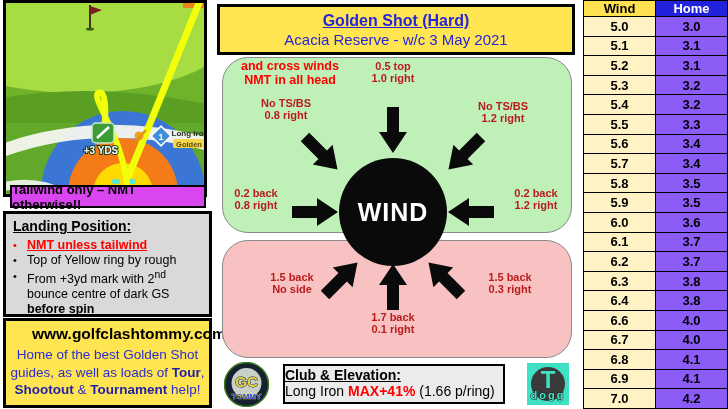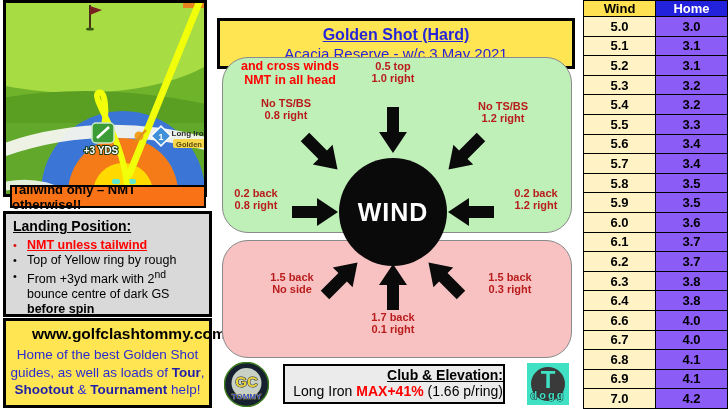--- a/index.html
+++ b/index.html
@@ -5,54 +5,54 @@
   * { margin:0; padding:0; box-sizing:border-box; }
   html,body { background:#fff; }
   #stage {
     position:relative; width:728px; height:409px; overflow:hidden;
     font-family:"Liberation Sans", sans-serif; background:#fff;
   }
   
   .game-shot { position:absolute; left:3px; top:0; width:204px; height:197px;
     border:3px solid #000; background:#6FB32A; overflow:hidden; }
   .tailwind-label { position:absolute; left:10px; top:185px; width:196px; height:23px;
-    background:#f97316; border:2px solid #000; display:flex; align-items:center; justify-content:center;
+    background:#d946ef; border:2px solid #000; display:flex; align-items:center; justify-content:center;
     font-weight:bold; font-size:13px; color:#000; z-index:6; }
   .landing-box { position:absolute; left:3px; top:211px; width:209px; height:106px;
     background:#D9D9D9; border:3px solid #000; padding:4px 7px 2px 7px; }
   .landing-heading { font-size:14px; font-weight:bold; text-decoration:underline; margin-bottom:4px; }
   .bullet-row { display:flex; font-size:12.5px; line-height:1.22; }
   .bullet-marker { width:14px; flex:0 0 14px; font-size:11px; padding-top:1px; }
   .bullet-red { color:#E00000; }
   .bullet-text-red { color:#FF0000; font-weight:bold; text-decoration:underline; }
   .u { text-decoration:underline; font-weight:bold; }
   .promo-box { position:absolute; left:3px; top:318px; width:209px; height:90px;
     background:#FFE552; border:3px solid #000; text-align:center; padding-top:4px; }
   .promo-url { color:#000000; font-weight:bold; font-size:15.5px; margin-bottom:3px;margin-left:26px; }
   .promo-text { color:#2B2BD0; font-size:13.5px; line-height:1.3; padding:0 2px; }
   .promo-text b { color:#1F1FA8; }
   
-  .title-box { position:absolute; left:217px; top:18px; width:358px; height:51px;
+  .title-box { position:absolute; left:217px; top:4px; width:358px; height:51px;
     background:#FFE552; border:3px solid #000; display:flex; flex-direction:column;
     align-items:center; justify-content:center; }
   .title-line1 { color:#2626D8; font-weight:bold; font-size:16px; text-decoration:underline; }
   .title-line2 { color:#2626D8; font-size:15px; margin-top:1px; }
   .green-panel { position:absolute; left:222px; top:57px; width:350px; height:176px;
     background:#BFF0B8; border:1px solid #8a8a8a; border-radius:26px; z-index:1; }
   .pink-panel { position:absolute; left:222px; top:240px; width:350px; height:118px;
     background:#F8C2C2; border:1px solid #8a8a8a; border-radius:26px; z-index:1; }
   .arrows-svg { position:absolute; left:217px; top:55px; width:358px; height:303px; z-index:2; pointer-events:none; }
   .wind-circle { position:absolute; left:339px; top:158px; width:108px; height:108px;
     background:#0a0a0a; border-radius:50%; display:flex; align-items:center; justify-content:center; z-index:3; }
   .wind-circle span { color:#fff; font-weight:bold; font-size:25px; letter-spacing:1px; }
   .lbl { position:absolute; text-align:center; font-weight:bold; font-size:11px; line-height:1.13; color:#b91c1c; z-index:4; }
   .nmt-note { position:absolute; left:230px; top:59px; width:120px; text-align:center;
     color:#FF0000; font-weight:bold; font-size:12.5px; line-height:1.15; z-index:4; }
   .club-box { position:absolute; left:283px; top:364px; width:222px; height:40px;
-    background:#EBEBEB; border:2px solid #000; text-align:right; padding-top:1px; z-index:2; }
+    background:#EBEBEB; border:2px solid #000; text-align:left; padding-top:1px; z-index:2; }
   .club-heading { font-size:14px; font-weight:bold; text-decoration:underline; }
   .club-line { font-size:14px; margin-top:0px; }
   .club-max { color:#FF0000; font-weight:bold; }
   .gc-logo { position:absolute; left:224px; top:362px; width:45px; height:45px; z-index:2; }
   .tdogg-logo { position:absolute; left:525px; top:361px; width:46px; height:46px; z-index:2; }
   
   .wind-table-wrap { position:absolute; left:583px; top:0; width:145px; height:409px; }
   table.wind-rings { width:100%; height:100%; border-collapse:collapse; table-layout:fixed; }
   table.wind-rings th, table.wind-rings td {
     border:1.6px solid #000; text-align:center; vertical-align:middle;

